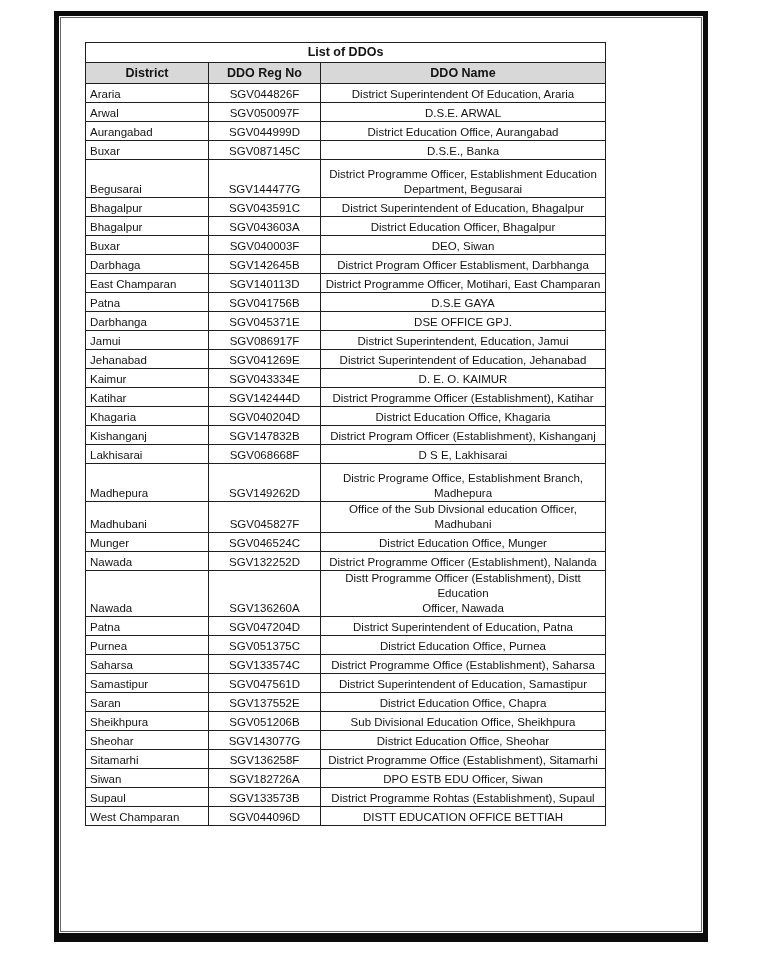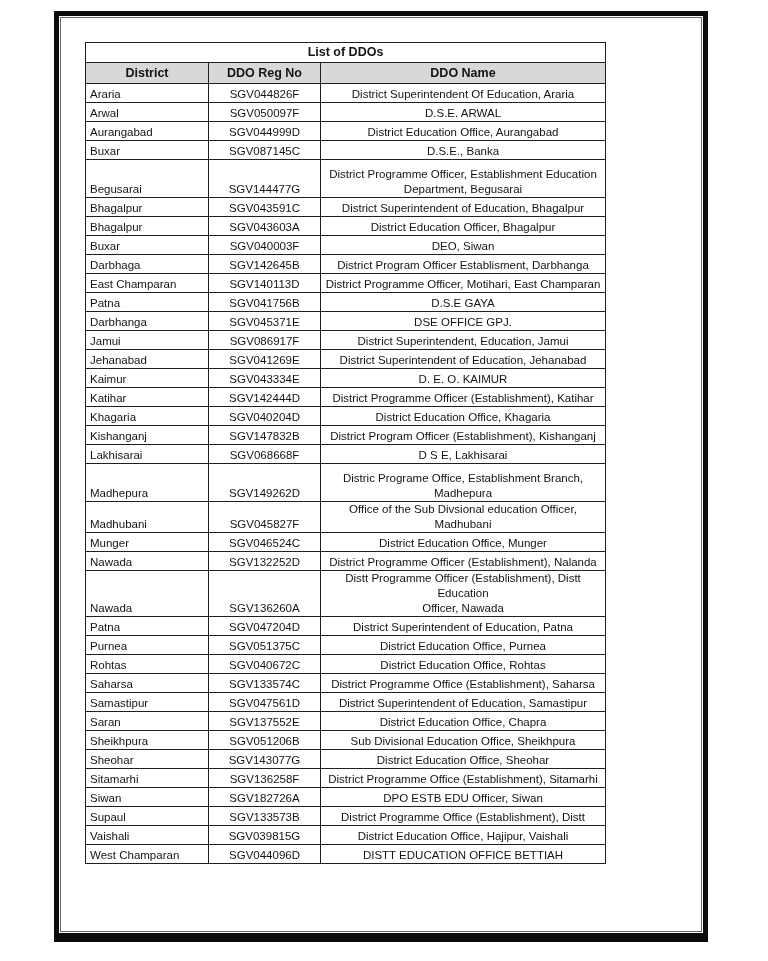--- a/index.html
+++ b/index.html
@@ -228,25 +228,20 @@
           <td class="c-district">Patna</td>
           <td class="c-reg">SGV047204D</td>
           <td class="c-name">District Superintendent of Education, Patna</td>
         </tr>
           <tr>
           <td class="c-district">Purnea</td>
           <td class="c-reg">SGV051375C</td>
           <td class="c-name">District Education Office, Purnea</td>
         </tr>
           <tr>
-          <td class="c-district">Rohtas</td>
-          <td class="c-reg">SGV040672C</td>
-          <td class="c-name">District Education Office, Rohtas</td>
-        </tr>
-          <tr>
           <td class="c-district">Saharsa</td>
           <td class="c-reg">SGV133574C</td>
           <td class="c-name">District Programme Office (Establishment), Saharsa</td>
         </tr>
           <tr>
           <td class="c-district">Samastipur</td>
           <td class="c-reg">SGV047561D</td>
           <td class="c-name">District Superintendent of Education, Samastipur</td>
         </tr>
           <tr>
@@ -270,26 +265,21 @@
           <td class="c-name">District Programme Office (Establishment), Sitamarhi</td>
         </tr>
           <tr>
           <td class="c-district">Siwan</td>
           <td class="c-reg">SGV182726A</td>
           <td class="c-name">DPO ESTB EDU Officer, Siwan</td>
         </tr>
           <tr>
           <td class="c-district">Supaul</td>
           <td class="c-reg">SGV133573B</td>
-          <td class="c-name">District Programme Office (Establishment), Distt</td>
-        </tr>
-          <tr>
-          <td class="c-district">Vaishali</td>
-          <td class="c-reg">SGV039815G</td>
-          <td class="c-name">District Education Office, Hajipur, Vaishali</td>
+          <td class="c-name">District Programme Rohtas (Establishment), Supaul</td>
         </tr>
           <tr>
           <td class="c-district">West Champaran</td>
           <td class="c-reg">SGV044096D</td>
           <td class="c-name">DISTT EDUCATION OFFICE BETTIAH</td>
         </tr>
         </tbody>
     </table>
   </div>
 </div>

